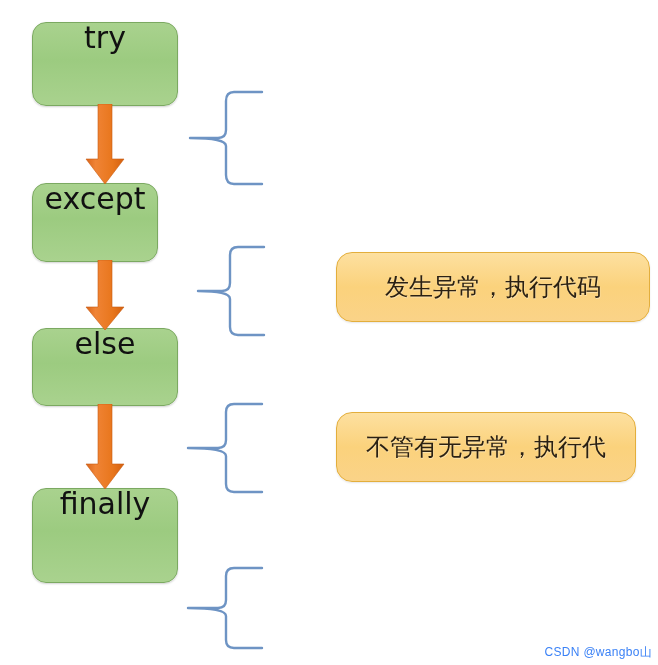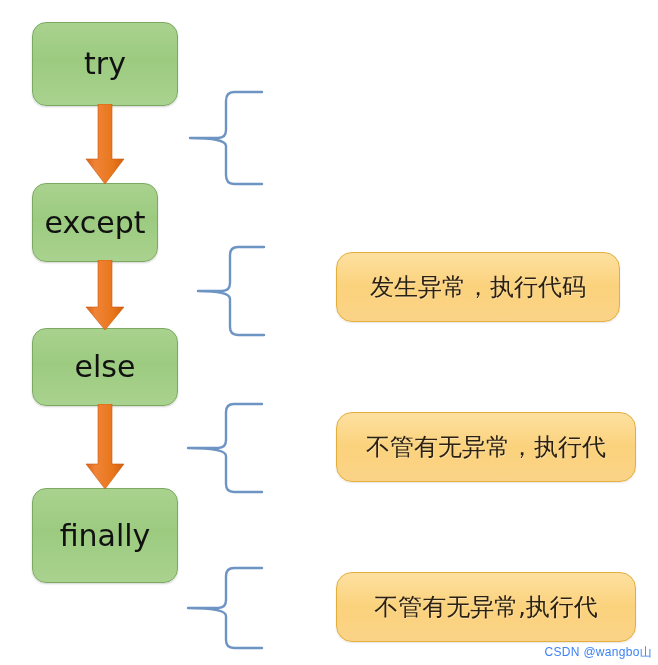--- a/index.html
+++ b/index.html
@@ -20,21 +20,21 @@
 
   
   .green-box {
     position: absolute;
     box-sizing: border-box;
     border-radius: 14px;
     border: 1px solid #7BA961;
     background: linear-gradient(180deg, #A9D28E 0%, #9CCB80 45%, #A9D28E 100%);
     box-shadow: 0 1px 2px rgba(0,0,0,0.18);
     display: flex;
-    align-items: center;
+    align-items: flex-start;
     justify-content: center;
   }
   .green-label {
     color: #111111;
     font-size: 30px;
     line-height: 1;
     font-family: "DejaVu Sans", "Liberation Sans", sans-serif;
     letter-spacing: 0px;
     white-space: nowrap;
   }
@@ -135,27 +135,24 @@
 
   <svg class="brace" style="left:186px; top:400px;" width="80" height="96" viewBox="0 0 80 96">
     <path d="M76,4 L48,4 Q40,4 40,12 L40,40 Q40,48 32,48 L2,48 Q40,48 40,56 L40,84 Q40,92 48,92 L76,92" fill="none" stroke="#6E94C4" stroke-width="2.4" stroke-linecap="round" stroke-linejoin="round"></path>
   </svg>
 
   <svg class="brace" style="left:186px; top:564px;" width="80" height="88" viewBox="0 0 80 88">
     <path d="M76,4 L48,4 Q40,4 40,12 L40,36 Q40,44 32,44 L2,44 Q40,44 40,52 L40,76 Q40,84 48,84 L76,84" fill="none" stroke="#6E94C4" stroke-width="2.4" stroke-linecap="round" stroke-linejoin="round"></path>
   </svg>
 
 
-  <div class="yellow-box" style="left:336px; top:252px; width:284px; height:70px;">
+  <div class="yellow-box" style="left:336px; top:252px; width:314px; height:70px;">
     <span class="yellow-label small">发生异常，执行代码</span>
   </div>
 
   <div class="yellow-box" style="left:336px; top:412px; width:300px; height:70px;">
     <span class="yellow-label small">不管有无异常，执行代</span>
   </div>
 
-  <div class="yellow-box" style="left:336px; top:572px; width:300px; height:70px;">
-    <span class="yellow-label small">不管有无异常,执行代</span>
-  </div>
 
   <div id="watermark">CSDN @wangbo山</div>
 
 </div>
 
 </body></html>

